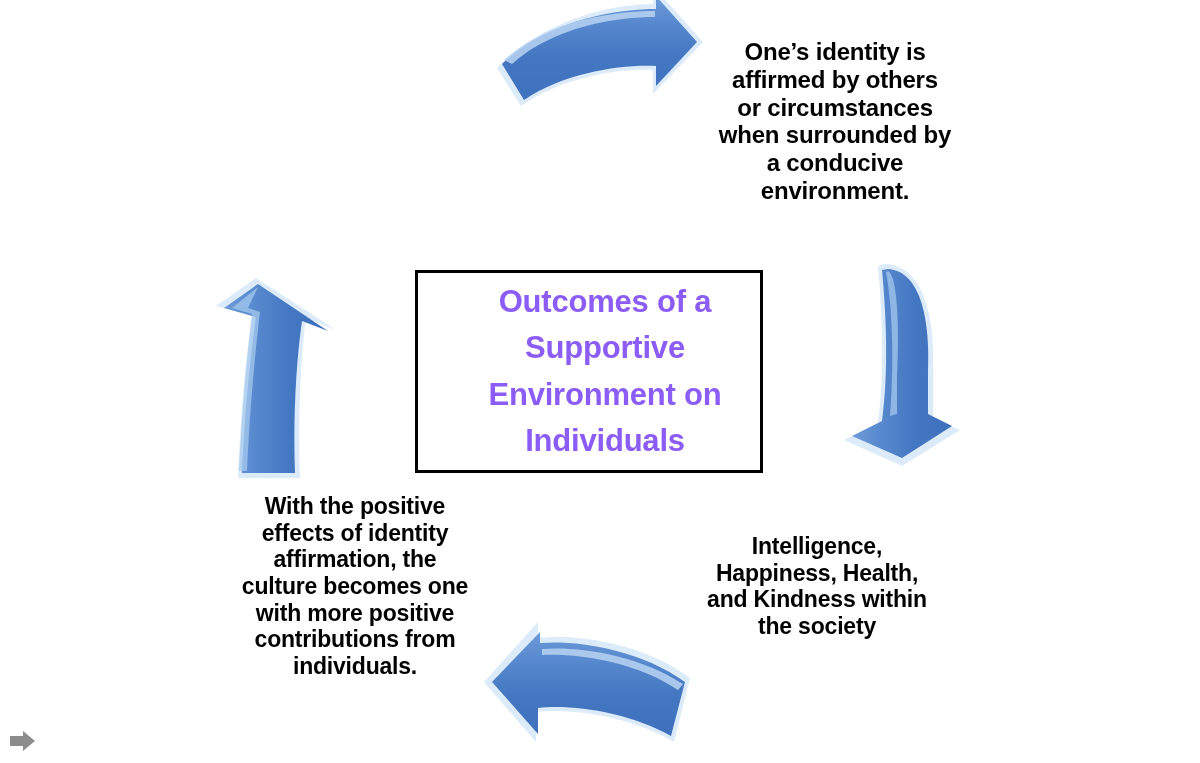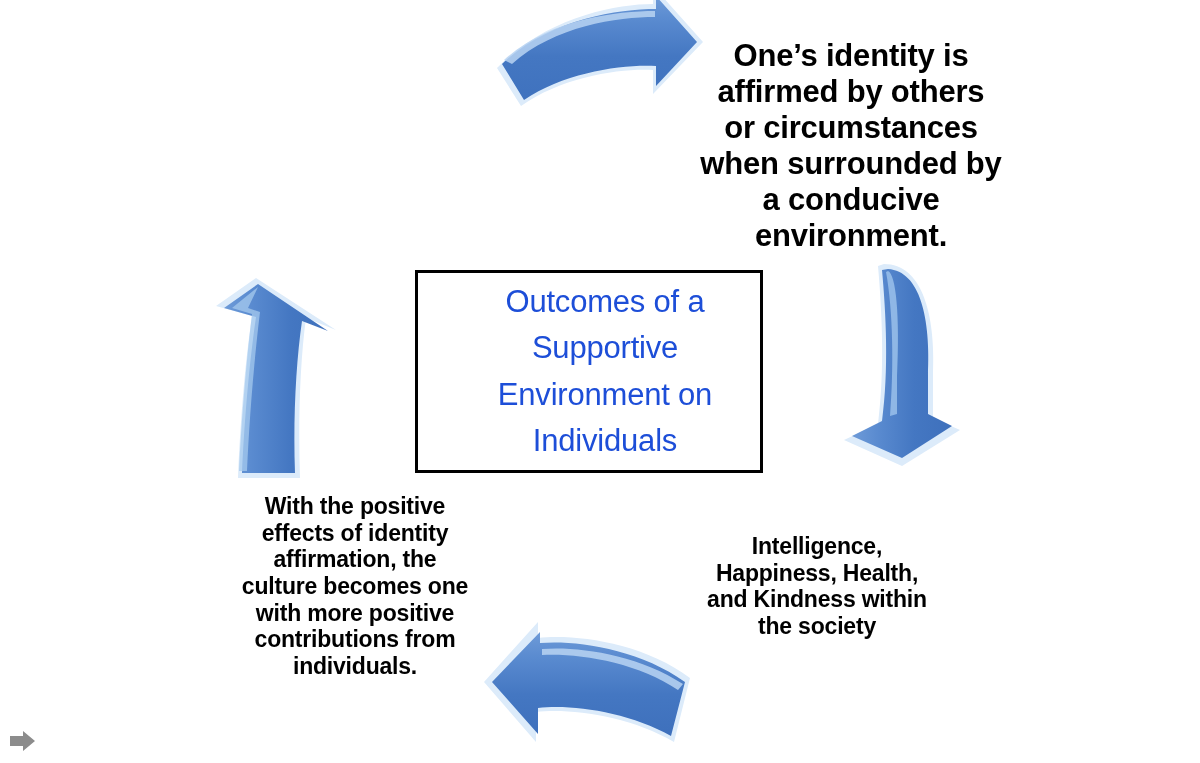--- a/index.html
+++ b/index.html
@@ -26,22 +26,22 @@
     border: 3px solid #000000;
     background: #ffffff;
     box-sizing: border-box;
     display: flex;
     align-items: center;
     justify-content: center;
     text-align: center;
   }
   #center-box .box-text {
     font-size: 31px;
-    font-weight: normal;
-    color: #1d4ed8;
+    font-weight: bold;
+    color: #8b5cf6;
     line-height: 1.50;
     letter-spacing: -0.2px;
     padding: 0 8px;
     margin-left: 32px;
   }
 
   
   .label {
     position: absolute;
     font-weight: bold;
@@ -51,24 +51,24 @@
     letter-spacing: -0.2px;
     white-space: pre-line;
   }
   #label-top-left {
     left: 205px;
     top: 112px;
     width: 320px;
     font-size: 24px;
   }
   #label-top-right {
-    left: 696px;
+    left: 680px;
     top: 38px;
     width: 310px;
-    font-size: 31px;
+    font-size: 24px;
   }
   #label-bottom-right {
     left: 672px;
     top: 533px;
     width: 290px;
     font-size: 23px;
   }
   #label-bottom-left {
     left: 210px;
     top: 493px;

